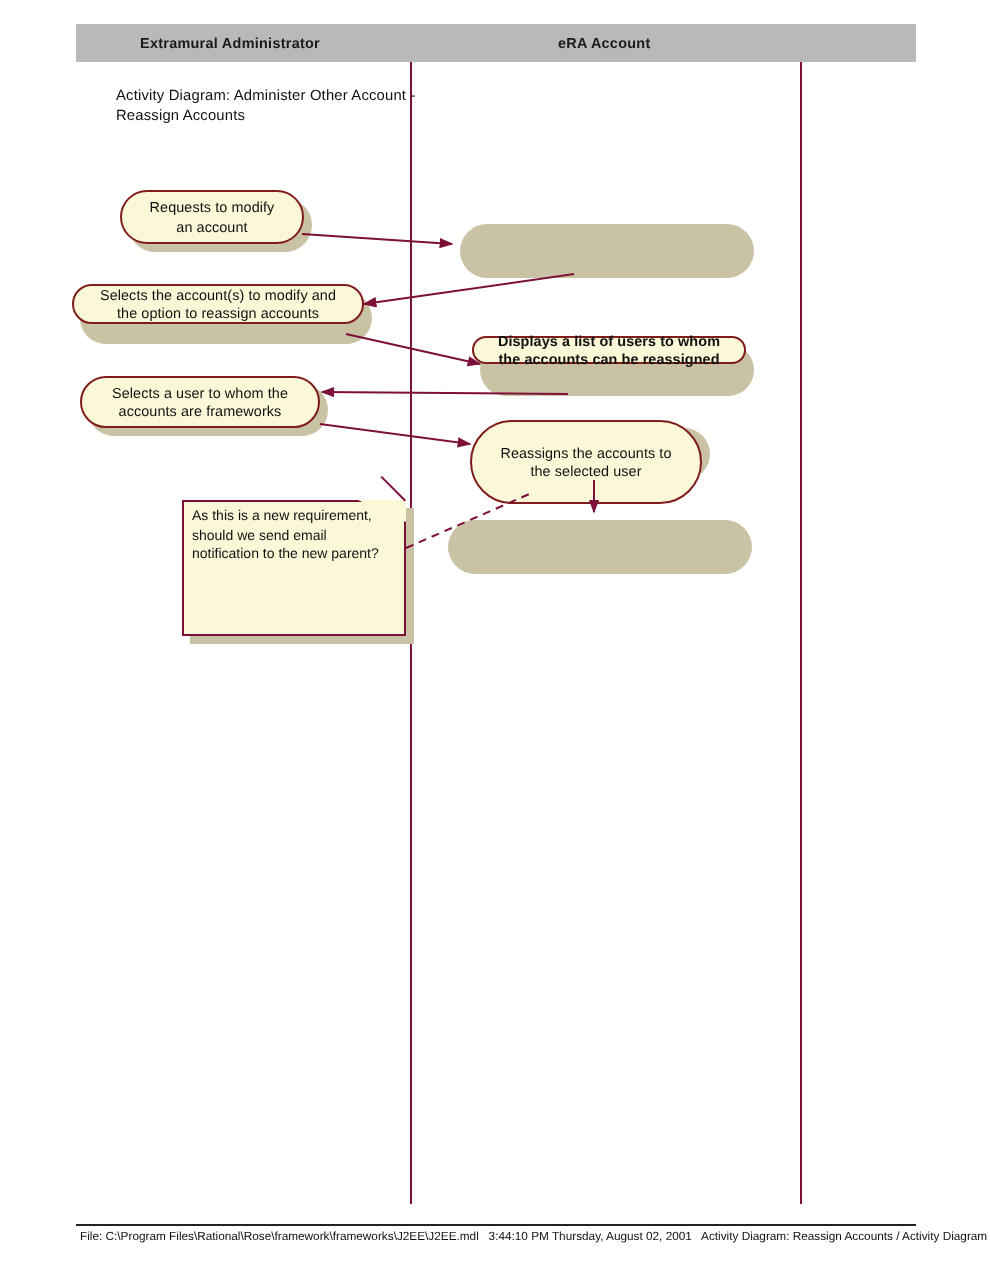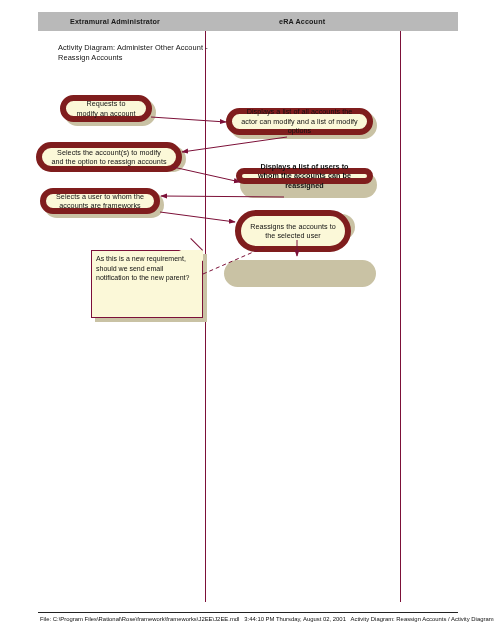--- a/index.html
+++ b/index.html
@@ -34,21 +34,21 @@
   #diagram-title{
     position:absolute;left:58px;top:43px;width:170px;
     font-size:7.4px;font-weight:normal;color:#111;line-height:10.4px;
     letter-spacing:.1px;
   }
 
   
   .node{
     position:absolute;
     background:#fbf8d8;
-    border:6px solid #7f1d1d;
+    border:1px solid #7f1d1d;
     border-radius:999px;
     box-sizing:border-box;
     display:flex;align-items:center;justify-content:center;
     text-align:center;
     font-size:7.2px;line-height:9.4px;color:#111;
     padding:2px 9px;
     letter-spacing:.05px;
   }
   .node-shadow{
     position:absolute;background:#c9c2a4;border-radius:999px;z-index:0;
@@ -120,24 +120,23 @@
       <path d="M160,212 L235,222"></path>
       <path d="M297,240 L297,256"></path>
     </g>
     <path d="M203,274 L267,246" stroke="#7c1038" stroke-width="1" fill="none" stroke-dasharray="4,3"></path>
   </svg>
 
   <div class="node-shadow" style="left:64px;top:99px;width:92px;height:27px;"></div>
   <div class="node" id="a1" style="left:60px;top:95px;width:92px;height:27px;">Requests to modify an account</div>
 
   <div class="node-shadow" style="left:230px;top:112px;width:147px;height:27px;"></div>
-  <div class="node" id="a2" style="left:226px;top:108px;width:147px;height:27px;">Displays a list of all accounts the actor can modify and a list of modify options</div>
 
   <div class="node-shadow" style="left:40px;top:146px;width:146px;height:26px;"></div>
-  <div class="node" id="a3" style="left:36px;top:142px;width:146px;height:30px;">Selects the account(s) to modify and the option to reassign accounts</div>
+  <div class="node" id="a3" style="left:36px;top:142px;width:146px;height:20px;">Selects the account(s) to modify and the option to reassign accounts</div>
 
   <div class="node-shadow" style="left:240px;top:172px;width:137px;height:26px;"></div>
   <div class="node" id="a4" style="left:236px;top:168px;width:137px;height:14px;font-weight:bold;">Displays a list of users to whom the accounts can be reassigned</div>
 
   <div class="node-shadow" style="left:44px;top:192px;width:120px;height:26px;"></div>
   <div class="node" id="a5" style="left:40px;top:188px;width:120px;height:26px;">Selects a user to whom the accounts are frameworks</div>
 
   <div class="node-shadow" style="left:239px;top:214px;width:116px;height:26px;"></div>
   <div class="node" id="a6" style="left:235px;top:210px;width:116px;height:42px;">Reassigns the accounts to the selected user</div>
 

